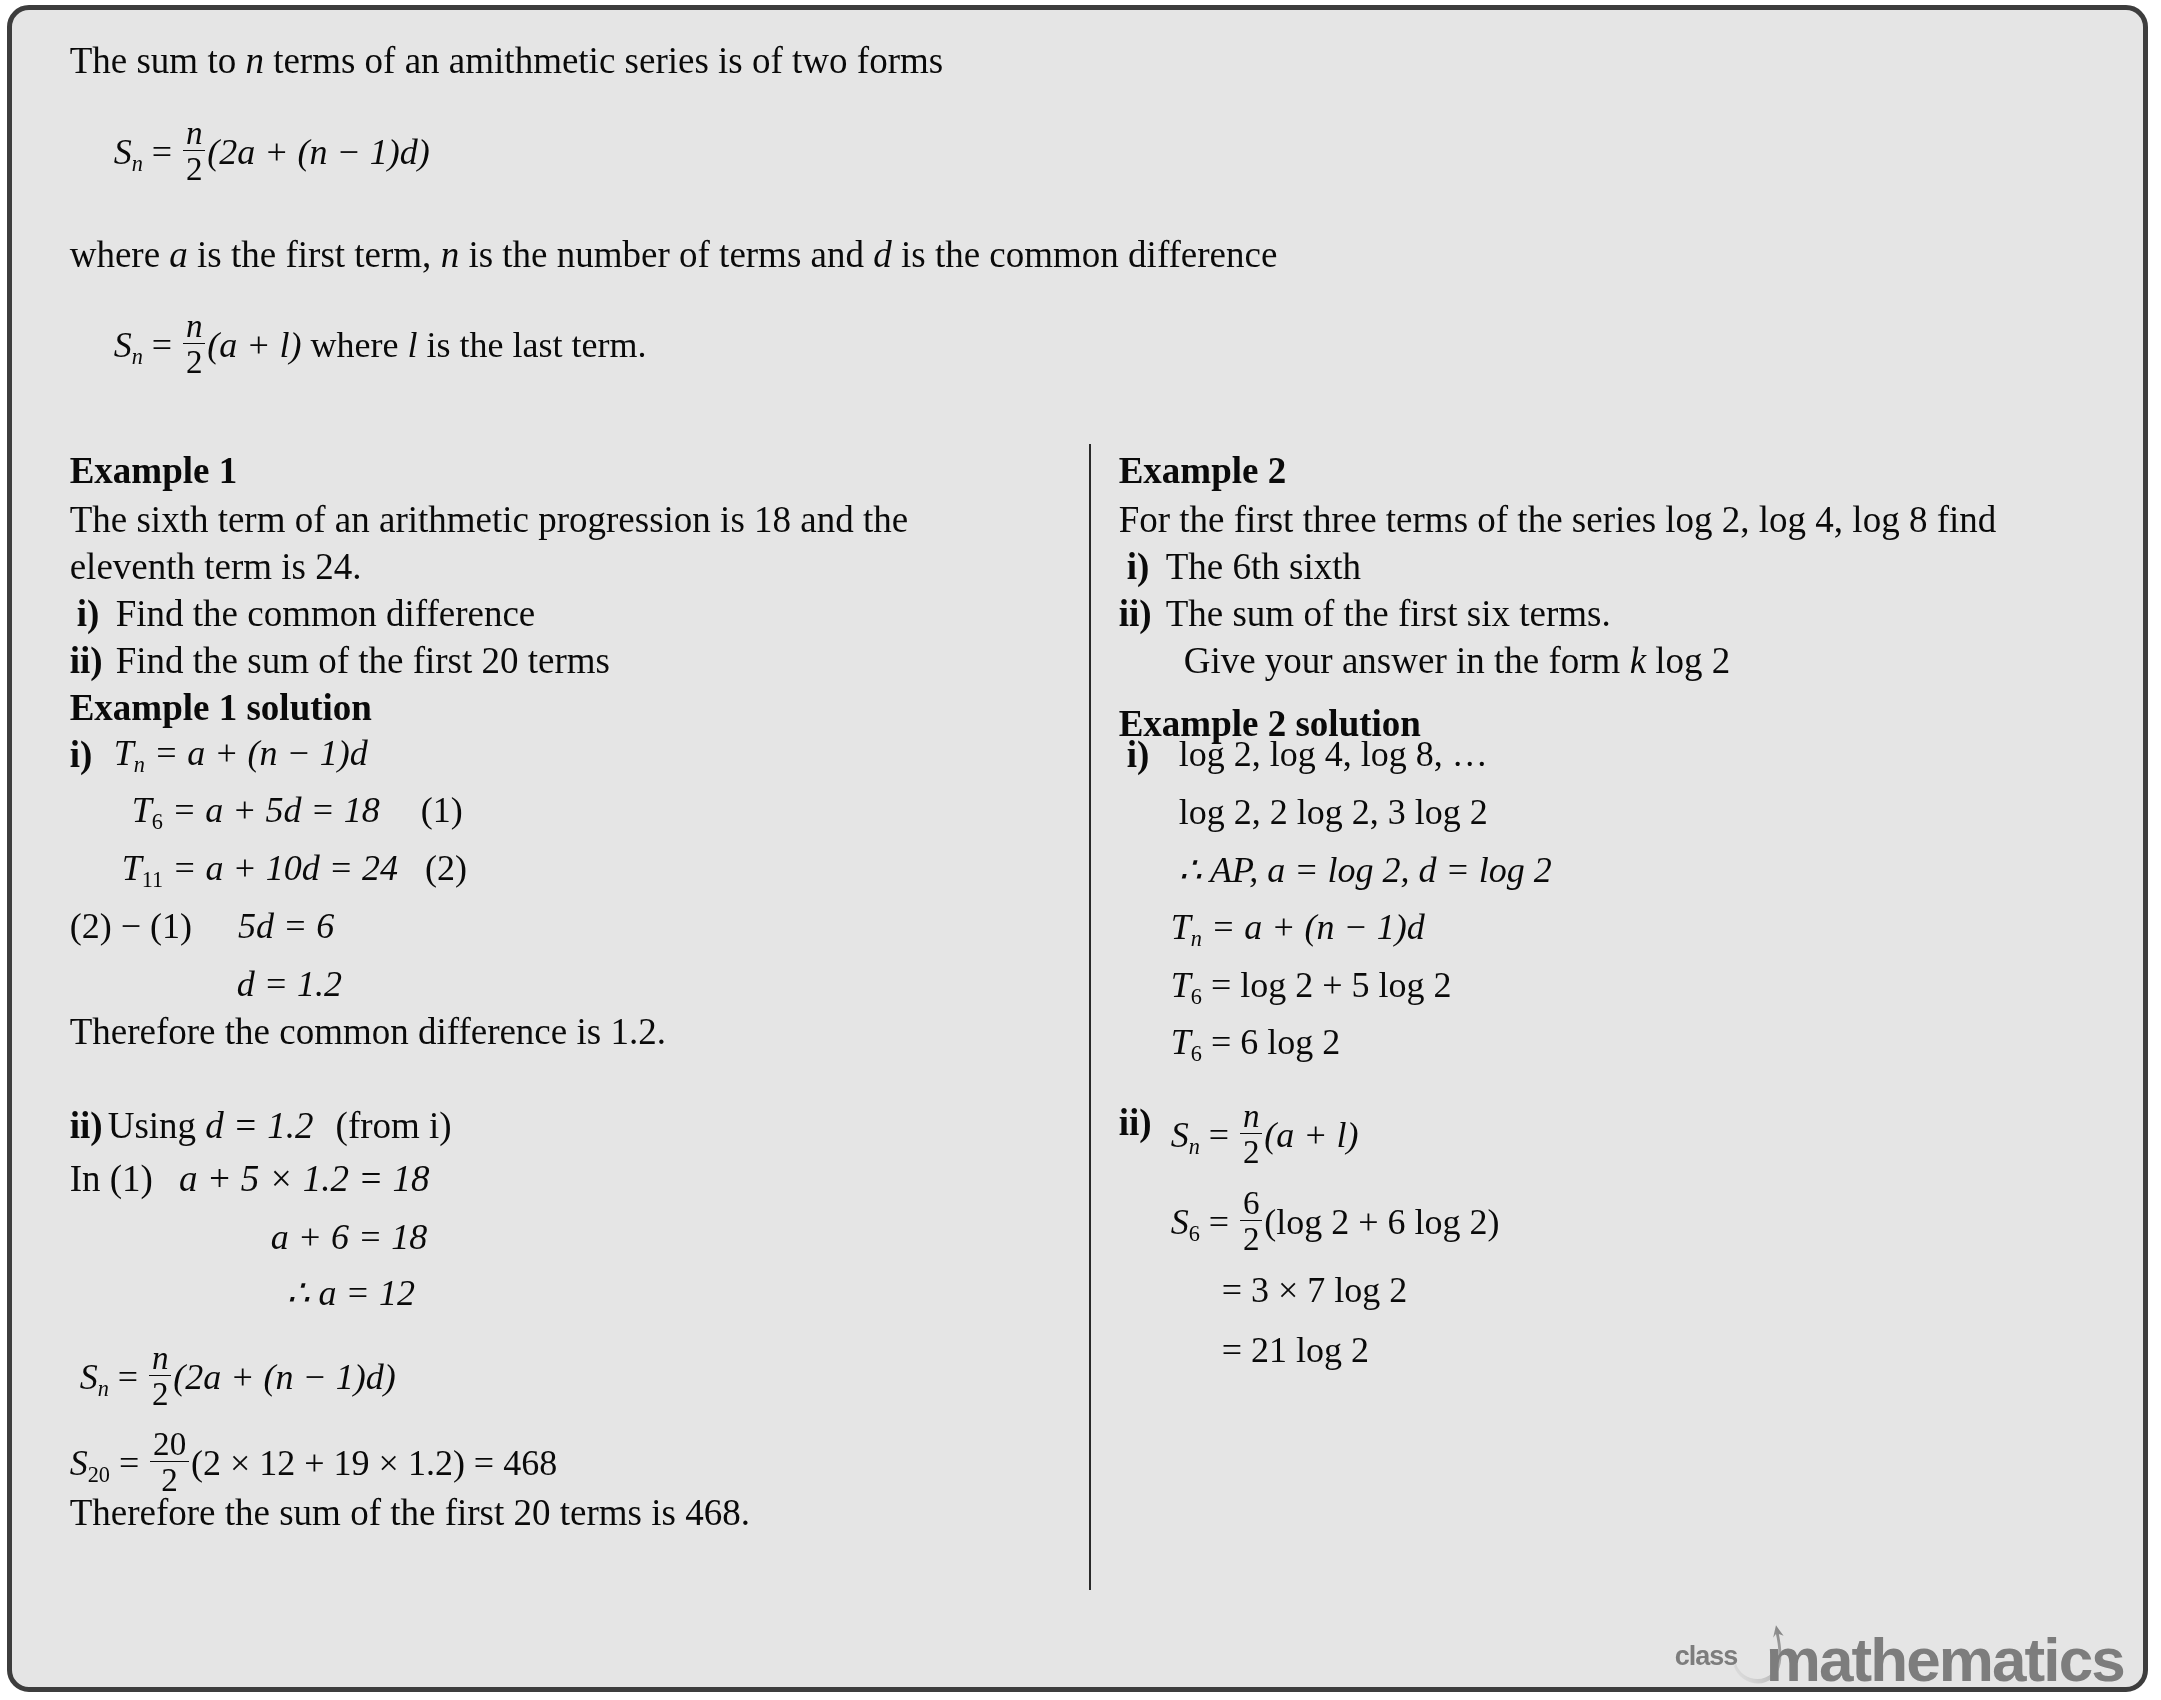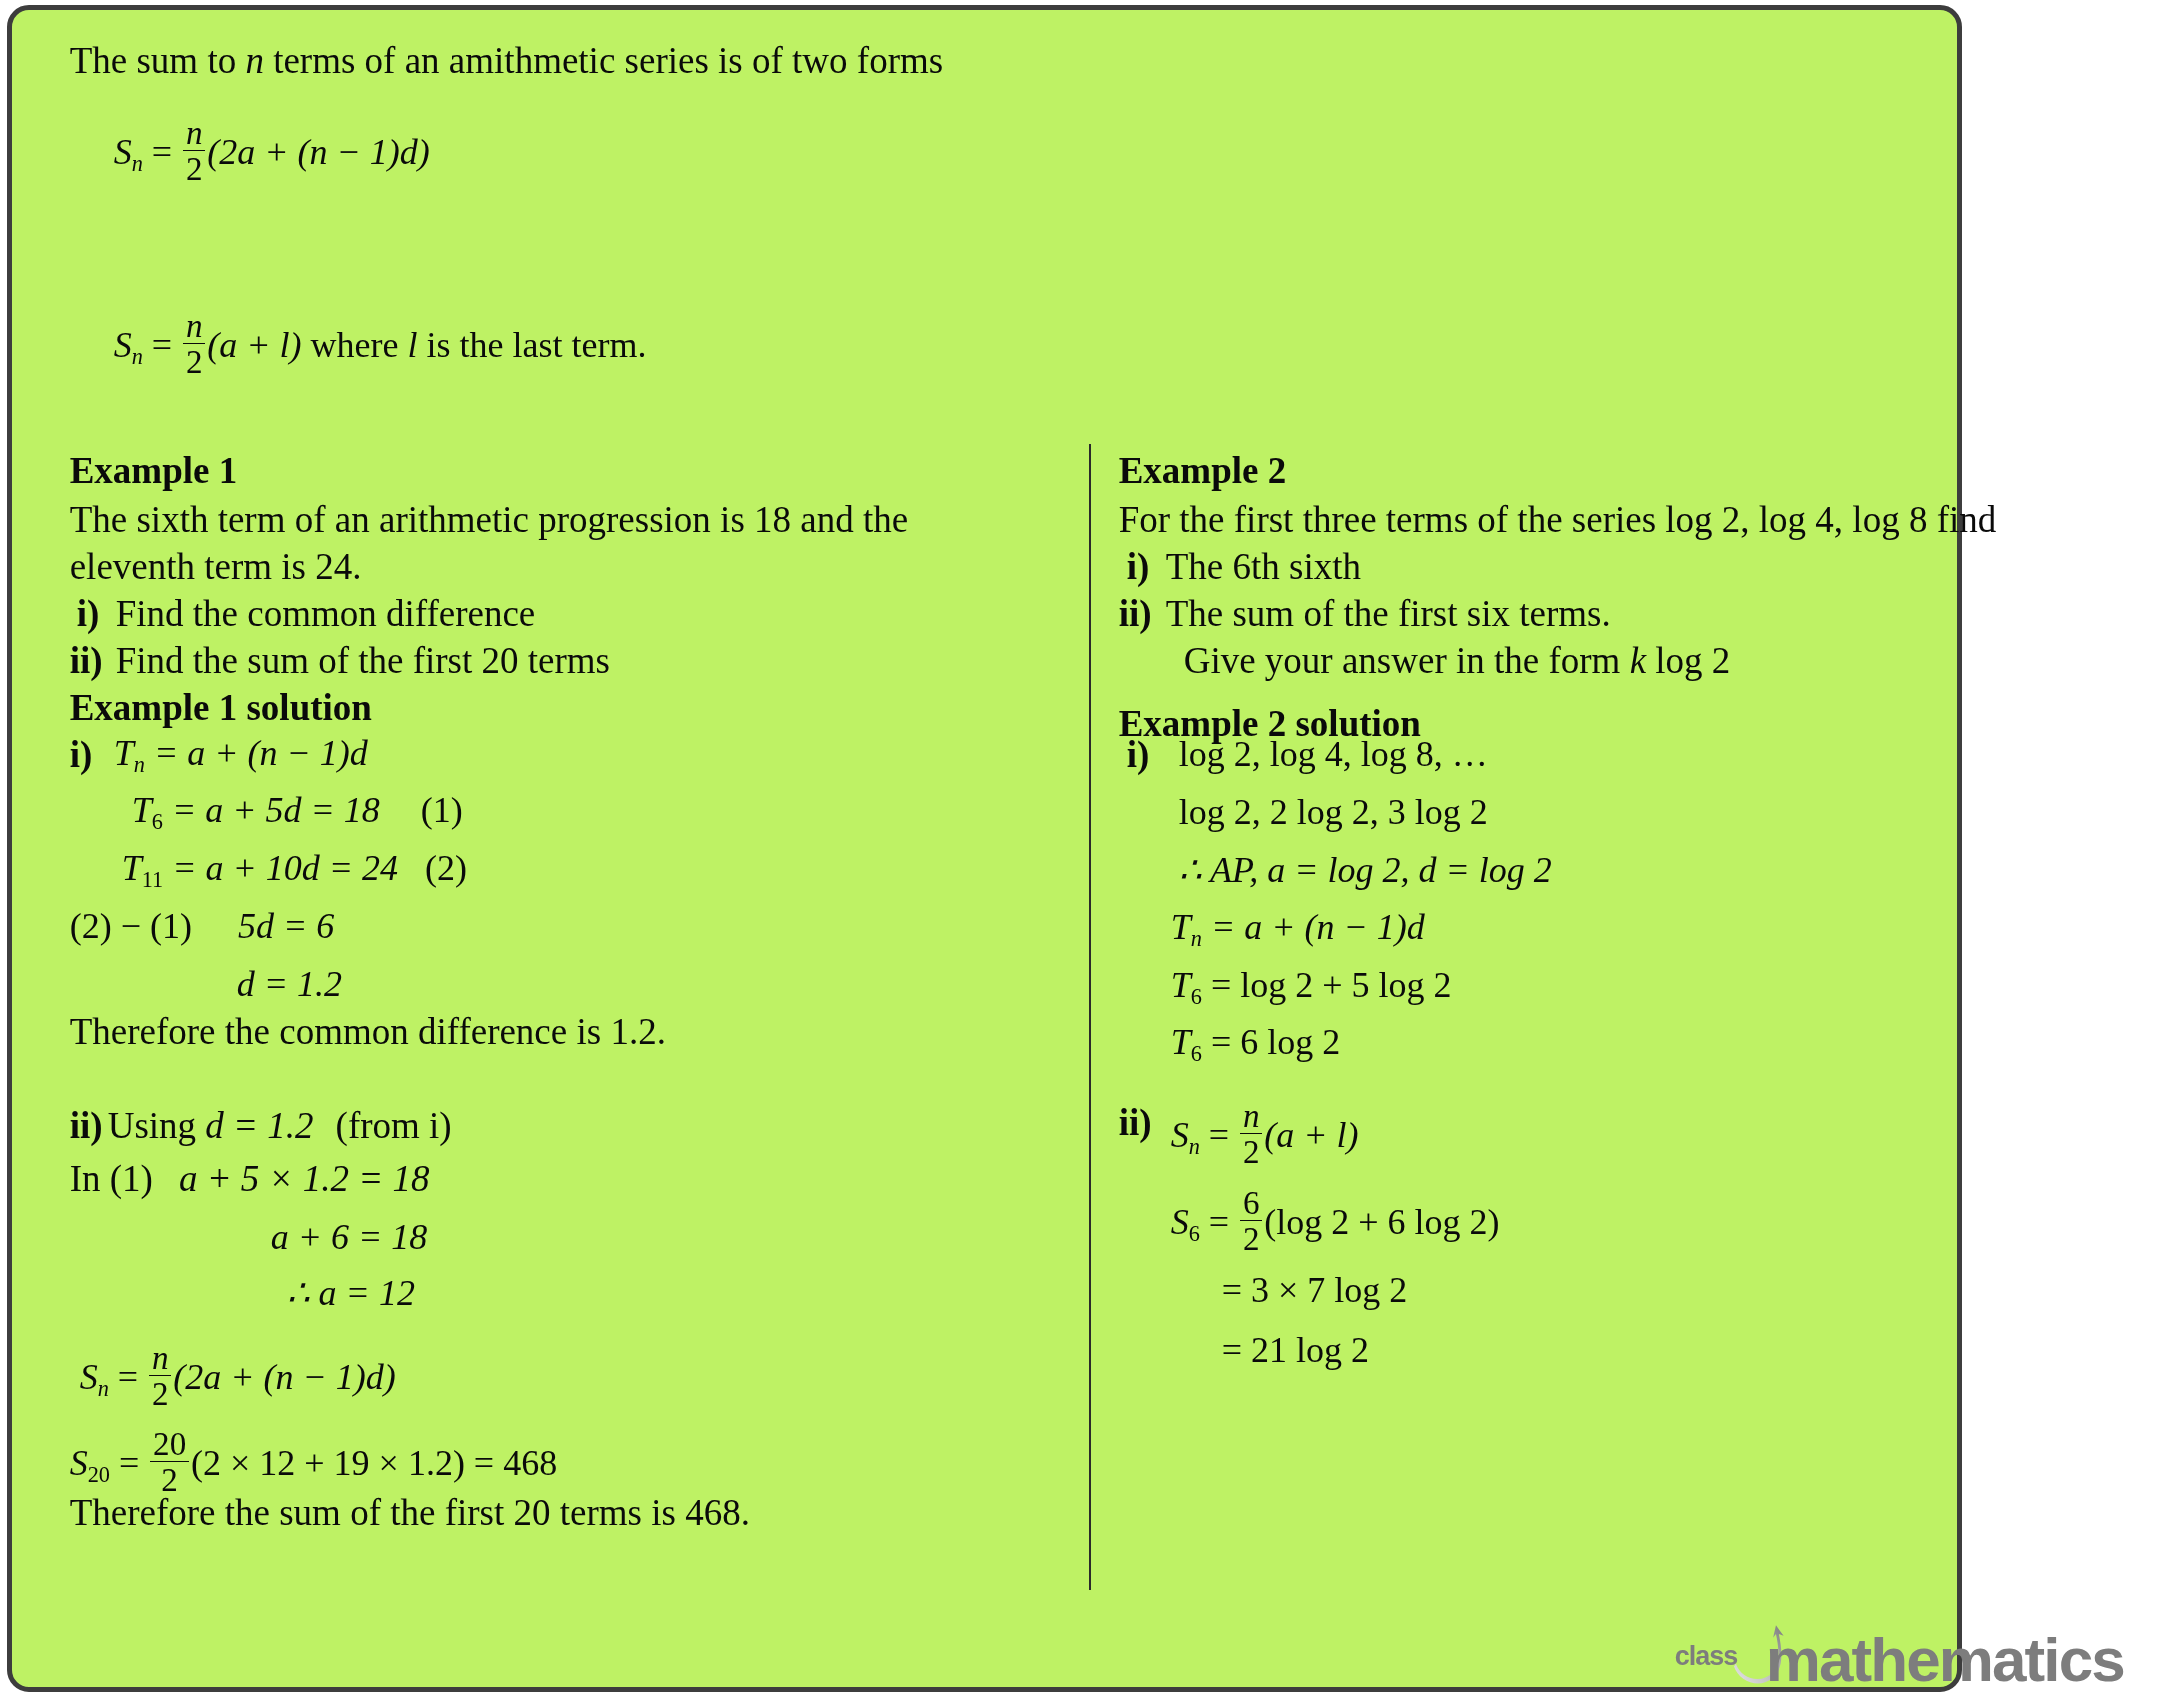--- a/index.html
+++ b/index.html
@@ -12,23 +12,23 @@
     height: 1701px;
     font-family: "Liberation Serif", "DejaVu Serif", serif;
     overflow: hidden;
   }
 
   
   #sheet {
     position: absolute;
     left: 6.7px;
     top: 4.8px;
-    width: 1955px;
+    width: 2141px;
     height: 1687px;
-    background: #bef264;
+    background: #e5e5e5;
     border: 5.3px solid #3d3d3d;
     border-radius: 22px;
     box-sizing: border-box;
   }
 
   #page {
     position: absolute;
     left: 0; top: 0;
     width: 100%; height: 100%;
   }
@@ -138,20 +138,23 @@
     <div class="txt body-text" style="left:58px; top:32px;">
       <span>The sum to </span><i>n</i><span> terms of an amithmetic series is of two forms</span>
     </div>
 
     <div class="txt math" style="left:102px; top:106px;">
       <i>S</i><span class="sub">n</span>
       <span>=</span>
       <span class="frac"><span class="num it">n</span><span class="bar"></span><span class="den">2</span></span><i>(2a + (n − 1)d)</i>
     </div>
 
+    <div class="txt body-text" style="left:58px; top:226px;">
+      <span>where </span><i>a</i><span> is the first term, </span><i>n</i><span> is the number of terms and </span><i>d</i><span> is the common difference</span>
+    </div>
 
     <div class="txt math" style="left:102px; top:299px;">
       <i>S</i><span class="sub">n</span>
       <span>=</span>
       <span class="frac"><span class="num it">n</span><span class="bar"></span><span class="den">2</span></span><i>(a + l)</i><span> where </span><i>l</i><span> is the last term.</span>
     </div>
 
     <div id="divider"></div>
 
     <div class="txt hd" style="left:58px; top:442px;">Example 1</div>

